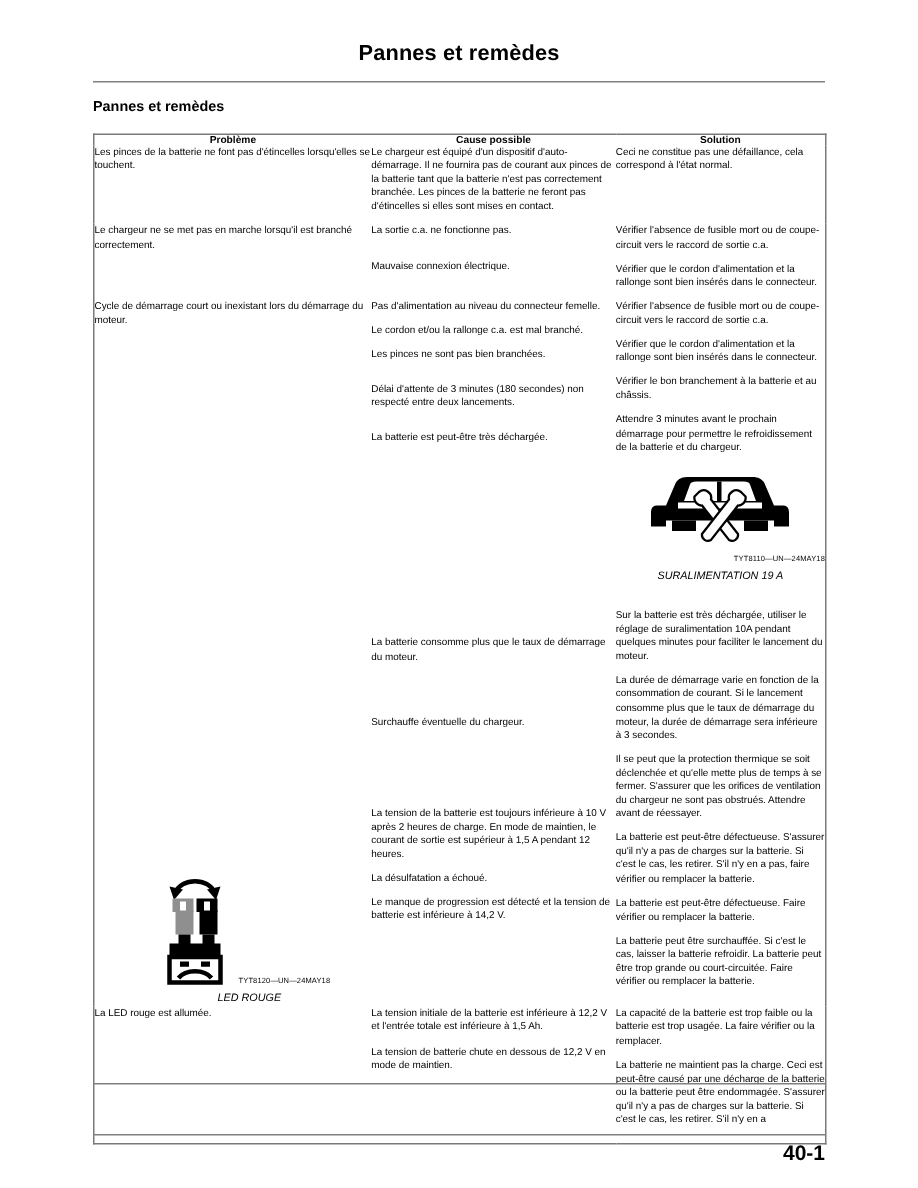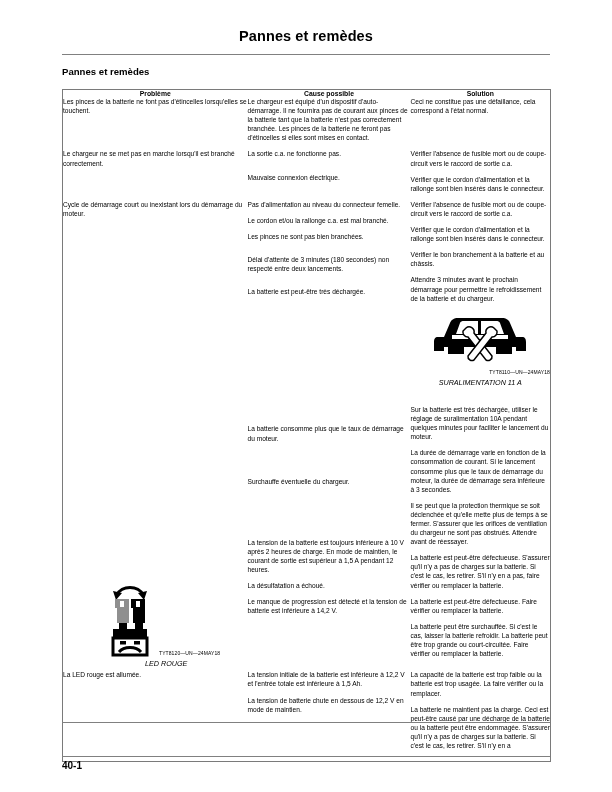--- a/index.html
+++ b/index.html
@@ -135,22 +135,22 @@
     top: 756px;
     width: 488px;
     height: 1px;
     background: #808080;
   }
   .page-number {
     position: absolute;
     left: 62px;
     top: 760px;
     width: 488px;
-    text-align: left;
-    font-size: 10px;
+    text-align: right;
+    font-size: 14px;
     font-weight: bold;
   }
 </style>
 </head>
 <body>
 
 <div class="page">
 
   <div class="doc-header">
     <div class="title">Pannes et remèdes</div>
@@ -269,21 +269,21 @@
                   <rect x="18" y="40" width="16" height="7" fill="#000"></rect>
                   <rect x="66" y="40" width="16" height="7" fill="#000"></rect>
 
                   <g fill="#fff" stroke="#000" stroke-width="1.5">
                     <path d="M36 21 a5 5 0 0 1 8 5 L62 49 a4 4 0 0 1 -6 4 L38 30 a5 5 0 0 1 -5 -6 Z"></path>
                     <path d="M64 21 a5 5 0 0 0 -8 5 L38 49 a4 4 0 0 0 6 4 L62 30 a5 5 0 0 0 5 -6 Z"></path>
                   </g>
                 </svg>
               </div>
               <div class="fig-id">TYT8110—UN—24MAY18</div>
-              <div class="fig-cap">SURALIMENTATION 11 A</div>
+              <div class="fig-cap">SURALIMENTATION 19 A</div>
             </div>
 
             <p style="margin-top:18px">Sur la batterie est très déchargée, utiliser le réglage de suralimentation 10A pendant quelques minutes pour faciliter le lancement du moteur.</p>
             <p>La durée de démarrage varie en fonction de la consommation de courant. Si le lancement consomme plus que le taux de démarrage du moteur, la durée de démarrage sera inférieure à 3 secondes.</p>
             <p>Il se peut que la protection thermique se soit déclenchée et qu'elle mette plus de temps à se fermer. S'assurer que les orifices de ventilation du chargeur ne sont pas obstrués. Attendre avant de réessayer.</p>
             <p>La batterie est peut-être défectueuse. S'assurer qu'il n'y a pas de charges sur la batterie. Si c'est le cas, les retirer. S'il n'y en a pas, faire vérifier ou remplacer la batterie.</p>
             <p>La batterie est peut-être défectueuse. Faire vérifier ou remplacer la batterie.</p>
             <p>La batterie peut être surchauffée. Si c'est le cas, laisser la batterie refroidir. La batterie peut être trop grande ou court-circuitée. Faire vérifier ou remplacer la batterie.</p>
           </td>
         </tr>

